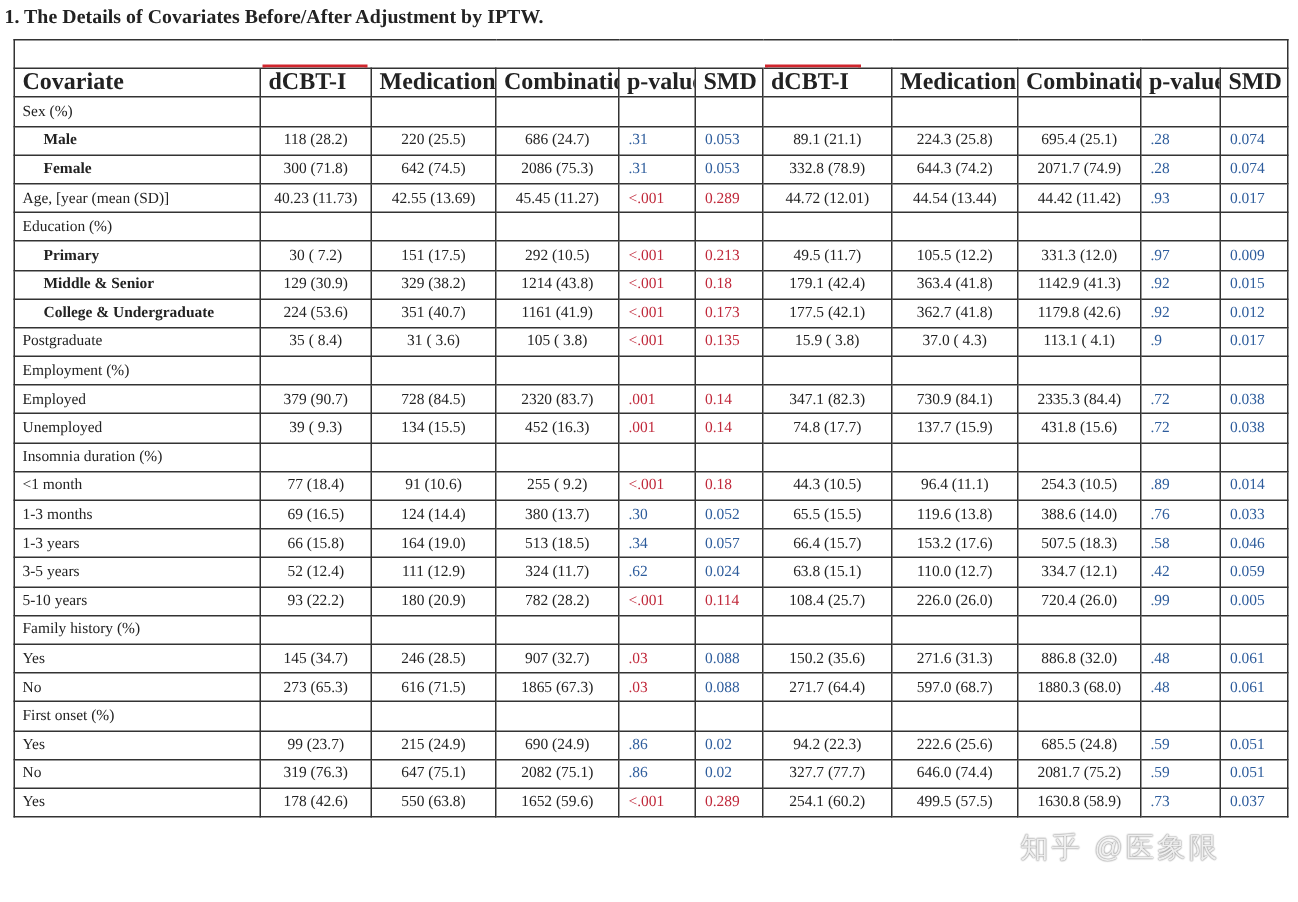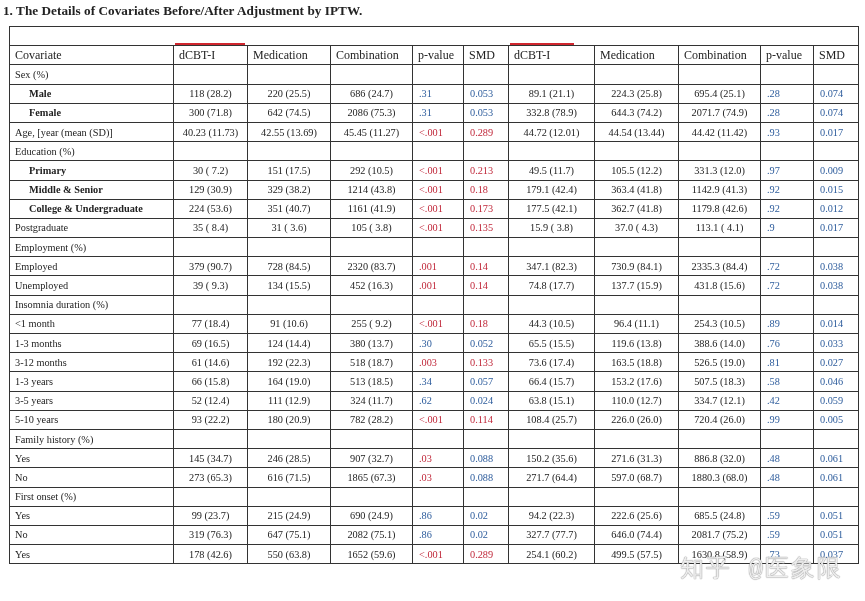--- a/index.html
+++ b/index.html
@@ -1,31 +1,31 @@
 <!DOCTYPE html>
 <html><head>
 <meta charset="utf-8">
 <style>
   html, body { margin:0; padding:0; background:#ffffff; }
   body { width:865px; height:601px; overflow:hidden; position:relative; font-family:"Liberation Serif", "DejaVu Serif", serif; color:#222; }
   .title { position:absolute; left:-10px; top:3px; font-size:13.2px; font-weight:bold; white-space:nowrap; letter-spacing:0.05px; }
   table { position:absolute; left:9px; top:26px; border-collapse:collapse; table-layout:fixed; width:849px; }
   td { border:1.3px solid #333; font-size:10.3px; height:18.2px; padding:0 0 0 5px; white-space:nowrap; overflow:hidden; }
   tr.group-row td { border-bottom:1.3px solid #333; }
-  tr.header td { font-weight:normal; font-size:12px; }
+  tr.header td { font-weight:bold; font-size:16px; }
   td.num { text-align:center; padding:0; }
   td.pv, td.smd { padding-left:6px; }
   .red { color:#c0283a; }
   .blue { color:#2d5c9c; }
   .ind { padding-left:19px;font-weight:bold; }
   .band-cell { position:relative; border-right:none; border-left:none; }
   .band-first { border-left:1.3px solid #333; }
   .band-last { border-right:1.3px solid #333; }
   .iptw-box { position:absolute; top:16px; left:1px; border:2px solid #d0262e; font-weight:bold; padding:7px 4px 1px 3px; font-size:10.3px; line-height:12px; }
-  .watermark { position:absolute; left:680px; top:552px; font-family:Liberation Mono, monospace; font-size:24px; color:rgba(255,255,255,0.85); text-shadow:0 0 1px #888, 0 0 1px #888; letter-spacing:2px; white-space:nowrap; }
+  .watermark { position:absolute; left:680px; top:552px; font-family:Liberation Sans, sans-serif; font-size:19px; color:rgba(255,255,255,0.85); text-shadow:0 0 1px #888, 0 0 1px #888; letter-spacing:2px; white-space:nowrap; }
 </style>
 </head>
 <body>
 
 <div class="title">le 1. The Details of Covariates Before/After Adjustment by IPTW.</div>
 
 <table>
   <colgroup>
     <col style="width:164px">
       <col style="width:74px">
@@ -251,33 +251,20 @@
         <td class="num">380 (13.7)</td>
         <td class="pv blue">.30</td>
         <td class="smd blue">0.052</td>
         <td class="num">65.5 (15.5)</td>
         <td class="num">119.6 (13.8)</td>
         <td class="num">388.6 (14.0)</td>
         <td class="pv blue">.76</td>
         <td class="smd blue">0.033</td>
       </tr>
       <tr>
-        <td>3-12 months</td>
-        <td class="num">61 (14.6)</td>
-        <td class="num">192 (22.3)</td>
-        <td class="num">518 (18.7)</td>
-        <td class="pv red">.003</td>
-        <td class="smd red">0.133</td>
-        <td class="num">73.6 (17.4)</td>
-        <td class="num">163.5 (18.8)</td>
-        <td class="num">526.5 (19.0)</td>
-        <td class="pv blue">.81</td>
-        <td class="smd blue">0.027</td>
-      </tr>
-      <tr>
         <td>1-3 years</td>
         <td class="num">66 (15.8)</td>
         <td class="num">164 (19.0)</td>
         <td class="num">513 (18.5)</td>
         <td class="pv blue">.34</td>
         <td class="smd blue">0.057</td>
         <td class="num">66.4 (15.7)</td>
         <td class="num">153.2 (17.6)</td>
         <td class="num">507.5 (18.3)</td>
         <td class="pv blue">.58</td>

